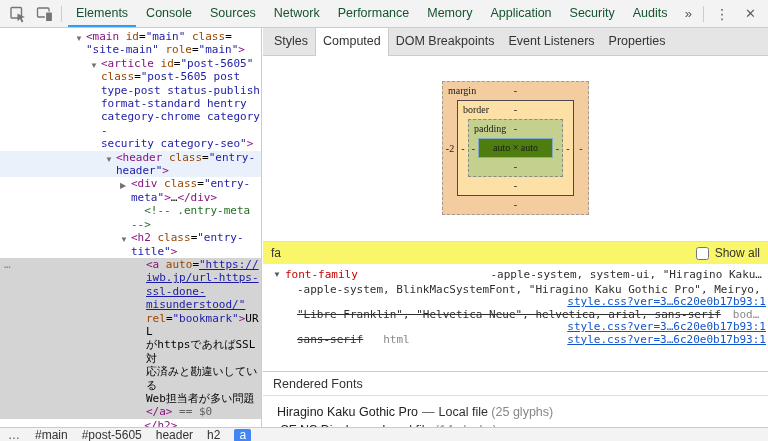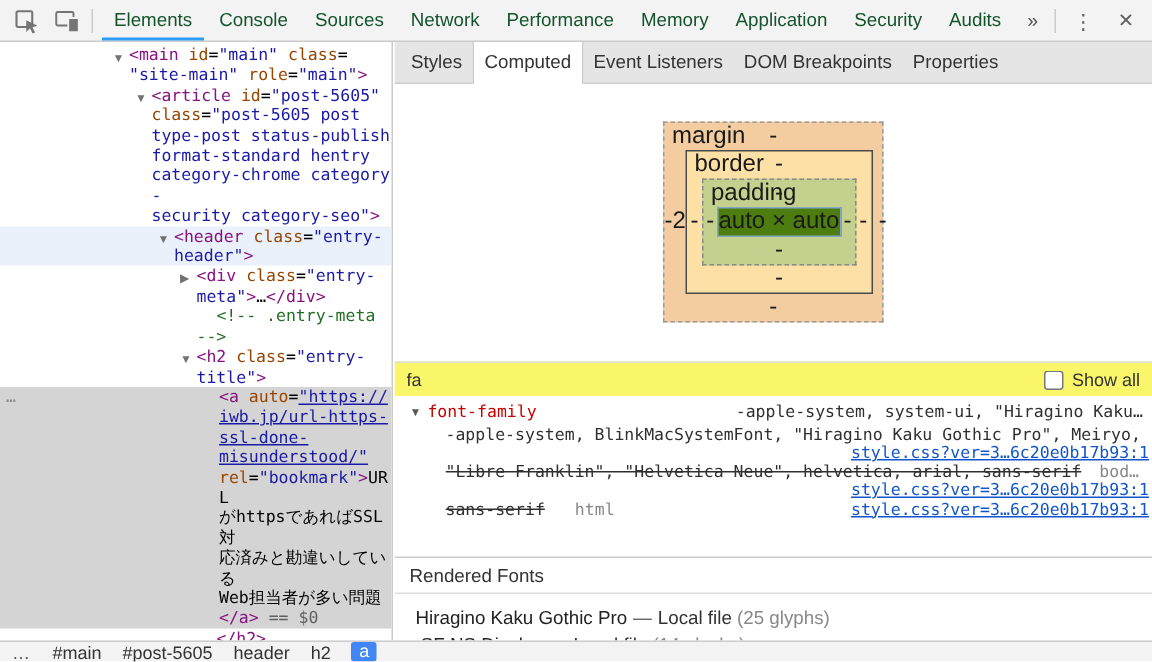--- a/index.html
+++ b/index.html
@@ -38,22 +38,22 @@
   .tk-txt{color:#000}
   .tk-dim{color:#616161}
 
   
   .right-panel{position:absolute;top:28px;left:263px;right:0;bottom:14px;background:#fff;overflow:hidden}
   .rtabs{height:27px;background:#e5e5e5;border-bottom:1px solid #ccc;display:flex;padding-left:4px}
   .rtab{padding:0 7px;line-height:27px;font-size:12.5px;color:#333;white-space:nowrap;cursor:pointer;box-sizing:border-box}
   .rtab.selected{background:#fff;border-left:1px solid #ccc;border-right:1px solid #ccc;height:28px}
 
   
-  .boxmodel{width:147px;margin:25px auto 12px;font-size:16px;color:#1a1a1a;text-align:center;
-            font-family:Liberation Sans, sans-serif}
+  .boxmodel{width:147px;margin:25px auto 12px;font-size:10px;color:#1a1a1a;text-align:center;
+            font-family:Liberation Serif, serif}
   .bm-top,.bm-bot{height:18px;line-height:18px;position:relative}
   .bm-label{position:absolute;left:5px;top:0}
   .bm-mid{display:flex;align-items:center}
   .bm-vside{min-width:14px;text-align:center}
   .bm-margin{background:#f3cda0;border:1px dashed #9b9b9b;box-sizing:border-box}
   .bm-border{background:#fce0a6;border:1px solid #4a4a4a;flex:1}
   .bm-padding{background:#c4d08d;border:1px dashed #8a8a8a;flex:1}
   .bm-content{background:#4d7c0f;border:1px solid #84a8c4;height:18px;line-height:18px;flex:1;white-space:nowrap}
 
   
@@ -151,22 +151,22 @@
 </span><span class="tk-att">rel</span><span class="tk-txt">=</span><span class="tk-str">"bookmark"</span><span class="tk-tag">&gt;</span><span class="tk-txt">URL
 がhttpsであればSSL対
 応済みと勘違いしている
 Web担当者が多い問題
 </span><span class="tk-tag">&lt;/a&gt;</span><span class="tk-dim"> == $0</span></div><div class="tree-line" style="padding-left: 131px;"><span class="tk-tag">  &lt;/h2&gt;</span></div></div>
 
 <div class="right-panel">
   <div class="rtabs" id="right-tabs">
       <div class="rtab">Styles</div>
       <div class="rtab selected">Computed</div>
+      <div class="rtab">DOM Breakpoints</div>
       <div class="rtab">Event Listeners</div>
-      <div class="rtab">DOM Breakpoints</div>
       <div class="rtab">Properties</div>
     </div>
 
   <div class="boxmodel">
     <div class="bm-margin">
       <div class="bm-top">
         <span class="bm-label">margin</span>
         <span>-</span>
       </div>
       <div class="bm-mid">
@@ -236,20 +236,20 @@
     <div class="rf-title">Rendered Fonts</div>
     <div class="rf-list" id="rf-list">
         <div class="rf-row"><span class="rf-name">Hiragino Kaku Gothic Pro</span><span class="rf-dash">—</span><span>Local file </span><span class="rf-glyphs">(25 glyphs)</span></div>
         <div class="rf-row"><span class="rf-name">.SF NS Display</span><span class="rf-dash">—</span><span>Local file </span><span class="rf-glyphs">(14 glyphs)</span></div>
       </div>
   </div>
 </div>
 
 <div class="statusbar">
   <span class="crumb-overflow">…</span>
-  <span id="crumbs" style="display:flex;align-items:flex-start">
+  <span id="crumbs" style="display:flex;align-items:flex-end">
       <span class="crumb">#main</span>
       <span class="crumb">#post-5605</span>
       <span class="crumb">header</span>
       <span class="crumb">h2</span>
       <span class="crumb chip">a</span>
     </span>
 </div>
 
 </body></html>

